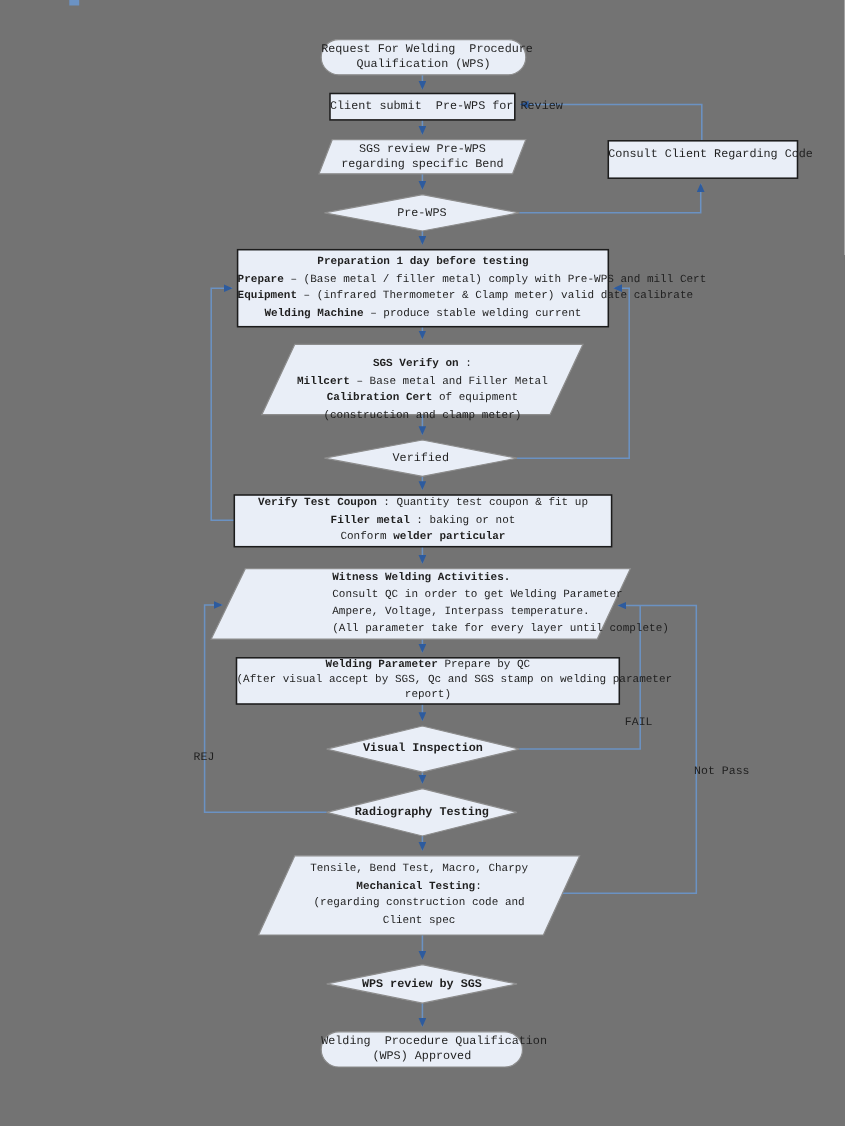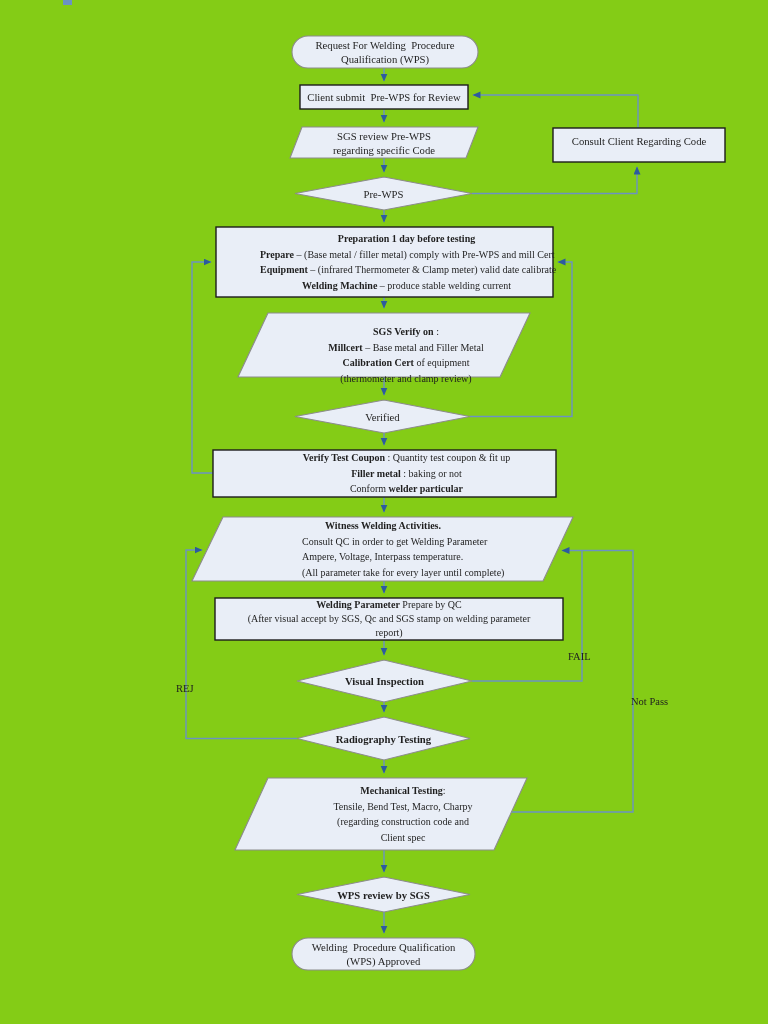--- a/index.html
+++ b/index.html
@@ -1,28 +1,28 @@
 <!DOCTYPE html>
 <html style="--shape-fill: #e9eef7; --rect-border: #1c1c1c; --soft-border: #8c8c8c; --connector: #6b92c3; --arrowhead: #2d5b9e; --text: #1f1f1f;"><head>
 <meta charset="utf-8">
 <style>
   html,body{margin:0;padding:0;background:#fff;}
-  #page{position:relative;width:768px;height:1024px;background:#84cc16;overflow:hidden;
-        font-family:Liberation Serif, serif;}
+  #page{position:relative;width:768px;height:1024px;background:#737373;overflow:hidden;
+        font-family:Liberation Mono, monospace;}
   #diagram-svg{position:absolute;left:0;top:0;}
   .shp{fill:var(--shape-fill);}
   .hard{stroke:var(--rect-border);stroke-width:1.4px;}
   .soft{stroke:var(--soft-border);stroke-width:1.1px;}
   .edge{stroke:var(--connector);stroke-width:1.4px;fill:none;}
   .arrowhead{fill:var(--arrowhead);}
   .node-text{position:absolute;display:flex;flex-direction:column;justify-content:center;
              color:var(--text);font-size:10px;text-align:center;}
   .fs11{font-size:10.7px;}
   .ln{white-space:pre;line-height:14px;}
-  .lh15 .ln{line-height:15.5px;padding-left:44px;}
+  .lh15 .ln{line-height:15.5px;}
   .witness-text .ln{text-align:left;padding-left:50px;}
   .witness-text .ln:first-child{text-align:center;padding-left:0;}
   .small-label{position:absolute;font-size:10.5px;color:var(--text);white-space:pre;}
   .artifact{position:absolute;left:63px;top:0;width:9px;height:5px;background:var(--connector);}
   b{font-weight:bold;}
 </style>
 </head>
 <body>
 
 <div id="page">
@@ -80,39 +80,39 @@
 
   <div class="node-text fs11" style="left:292px;top:36px;width:186px;height:32px;">
       <div class="ln">Request For Welding  Procedure</div>
       <div class="ln">Qualification (WPS)</div>
     </div>
   <div class="node-text fs11" style="left:300px;top:85px;width:168px;height:24px;">
       <div class="ln">Client submit  Pre-WPS for Review</div>
     </div>
   <div class="node-text fs11" style="left:290px;top:127px;width:188px;height:31px;">
       <div class="ln">SGS review Pre-WPS</div>
-      <div class="ln">regarding specific Code</div>
+      <div class="ln">regarding specific Bend</div>
     </div>
   <div class="node-text fs11" style="left:553px;top:124px;width:172px;height:34px;">
       <div class="ln">Consult Client Regarding Code</div>
     </div>
   <div class="node-text fs11" style="left:295px;top:177px;width:177px;height:33px;">
       <div class="ln">Pre-WPS</div>
     </div>
   <div class="node-text lh15" style="left:216px;top:227px;width:337px;height:70px;">
       <div class="ln"><b>Preparation 1 day before testing</b></div>
       <div class="ln"><b>Prepare</b> – (Base metal / filler metal) comply with Pre-WPS and mill Cert</div>
       <div class="ln"><b>Equipment</b> – (infrared Thermometer &amp; Clamp meter) valid date calibrate</div>
       <div class="ln"><b>Welding Machine</b> – produce stable welding current</div>
     </div>
   <div class="node-text lh15" style="left:238px;top:313px;width:292px;height:84px;">
       <div class="ln"><b>SGS Verify on</b> :</div>
       <div class="ln"><b>Millcert</b> – Base metal and Filler Metal</div>
       <div class="ln"><b>Calibration Cert</b> of equipment</div>
-      <div class="ln">(thermometer and clamp review)</div>
+      <div class="ln">(construction and clamp meter)</div>
     </div>
   <div class="node-text fs11" style="left:295px;top:400px;width:175px;height:33px;">
       <div class="ln">Verified</div>
     </div>
   <div class="node-text lh15" style="left:213px;top:450px;width:343px;height:47px;">
       <div class="ln"><b>Verify Test Coupon</b> : Quantity test coupon &amp; fit up</div>
       <div class="ln"><b>Filler metal</b> : baking or not</div>
       <div class="ln">Conform <b>welder particular</b></div>
     </div>
   <div class="node-text lh15 witness-text" style="left:252px;top:517px;width:262px;height:64px;">
@@ -126,22 +126,22 @@
       <div class="ln">(After visual accept by SGS, Qc and SGS stamp on welding parameter</div>
       <div class="ln">report)</div>
     </div>
   <div class="node-text fs11" style="left:297px;top:660px;width:175px;height:42px;">
       <div class="ln"><b>Visual Inspection</b></div>
     </div>
   <div class="node-text fs11" style="left:297px;top:717px;width:173px;height:43px;">
       <div class="ln"><b>Radiography Testing</b></div>
     </div>
   <div class="node-text lh15" style="left:235px;top:778px;width:292px;height:72px;">
+      <div class="ln">Tensile, Bend Test, Macro, Charpy</div>
       <div class="ln"><b>Mechanical Testing</b>:</div>
-      <div class="ln">Tensile, Bend Test, Macro, Charpy</div>
       <div class="ln">(regarding construction code and</div>
       <div class="ln">Client spec</div>
     </div>
   <div class="node-text fs11" style="left:297px;top:877px;width:173px;height:35px;">
       <div class="ln"><b>WPS review by SGS</b></div>
     </div>
   <div class="node-text fs11" style="left:292px;top:938px;width:183px;height:32px;">
       <div class="ln">Welding  Procedure Qualification</div>
       <div class="ln">(WPS) Approved</div>
     </div>

